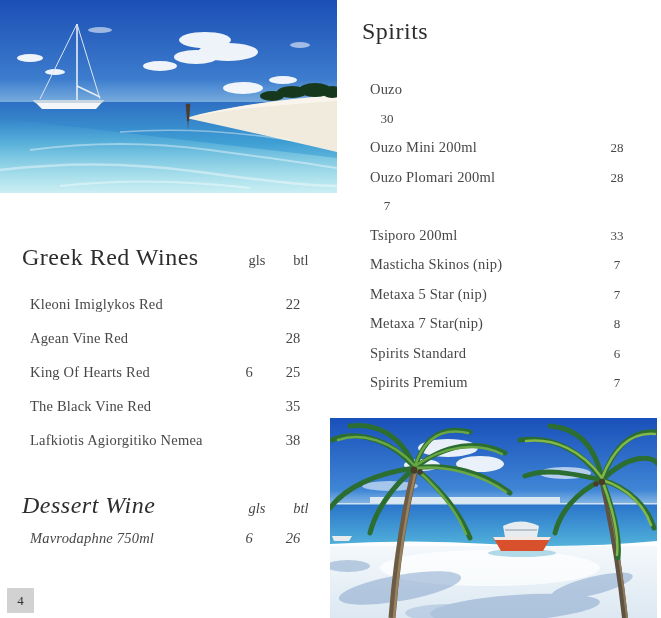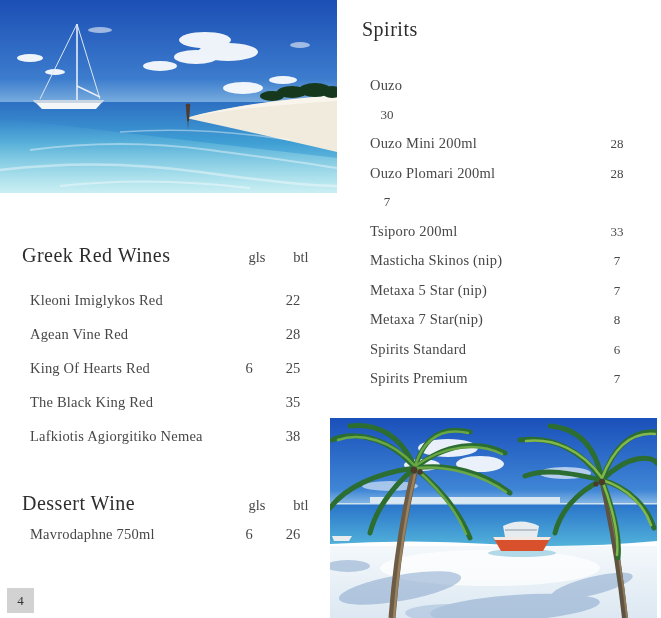--- a/index.html
+++ b/index.html
@@ -7,25 +7,25 @@
     position:relative;width:661px;height:618px;background:#ffffff;overflow:hidden;
     font-family:"Liberation Serif","DejaVu Serif",serif;
   }
   .photo{position:absolute;overflow:hidden;}
   .photo svg{display:block;width:100%;height:100%;}
   .photo1{left:0;top:0;width:337px;height:193px;}
   .photo2{left:330px;top:418px;width:327px;height:200px;}
 
   .sec{position:absolute;}
   .sec-greek{left:22px;top:244px;width:303px;}
-  .sec-dessert{left:22px;top:492px;width:303px;}
+  .sec-dessert{left:22px;top:492px;width:303px;font-style:italic;}
   .sec-spirits{left:362px;top:18px;width:283px;}
 
   .sec-head{display:flex;align-items:baseline;}
-  .sec-title{font-size:20px;font-weight:normal;color:#2d2d2d;margin:0;flex:1;letter-spacing:.5px;}
+  .sec-title{font-size:24px;font-weight:normal;color:#2d2d2d;margin:0;flex:1;letter-spacing:.5px;}
   .col-label{font-size:15px;color:#333;font-weight:bold;font-weight:normal;}
   .cell{text-align:center;font-size:14.5px;color:#474747;}
   .gls{width:40px;}
   .btl{width:48px;}
 
   .rows{list-style:none;margin:8px;padding:0;}
   .sec-greek .rows{margin-top:25px;}
   .sec-dessert .rows{margin-top:11px;}
   .sec-spirits .rows{margin-top:36px;}
   .row{display:flex;align-items:baseline;}
@@ -128,21 +128,21 @@
           <span class="cell btl">28</span>
         </li>
 
         <li class="row">
           <span class="name">King Of Hearts Red</span>
           <span class="cell gls">6</span>
           <span class="cell btl">25</span>
         </li>
 
         <li class="row">
-          <span class="name">The Black King Red</span>
+          <span class="name">The Black Vine Red</span>
           <span class="cell gls"></span>
           <span class="cell btl">35</span>
         </li>
 
         <li class="row">
           <span class="name">Lafkiotis Agiorgitiko Nemea</span>
           <span class="cell gls"></span>
           <span class="cell btl">38</span>
         </li>
       </ul>

